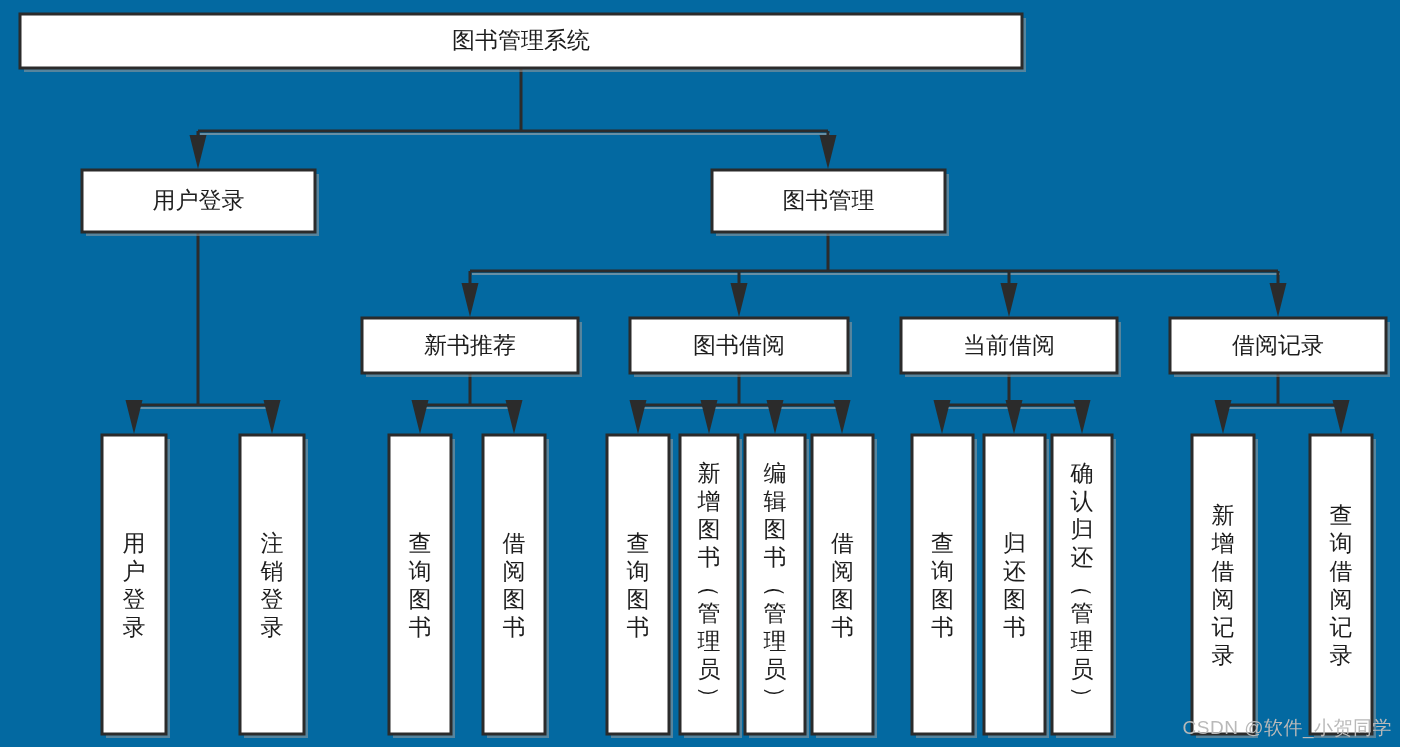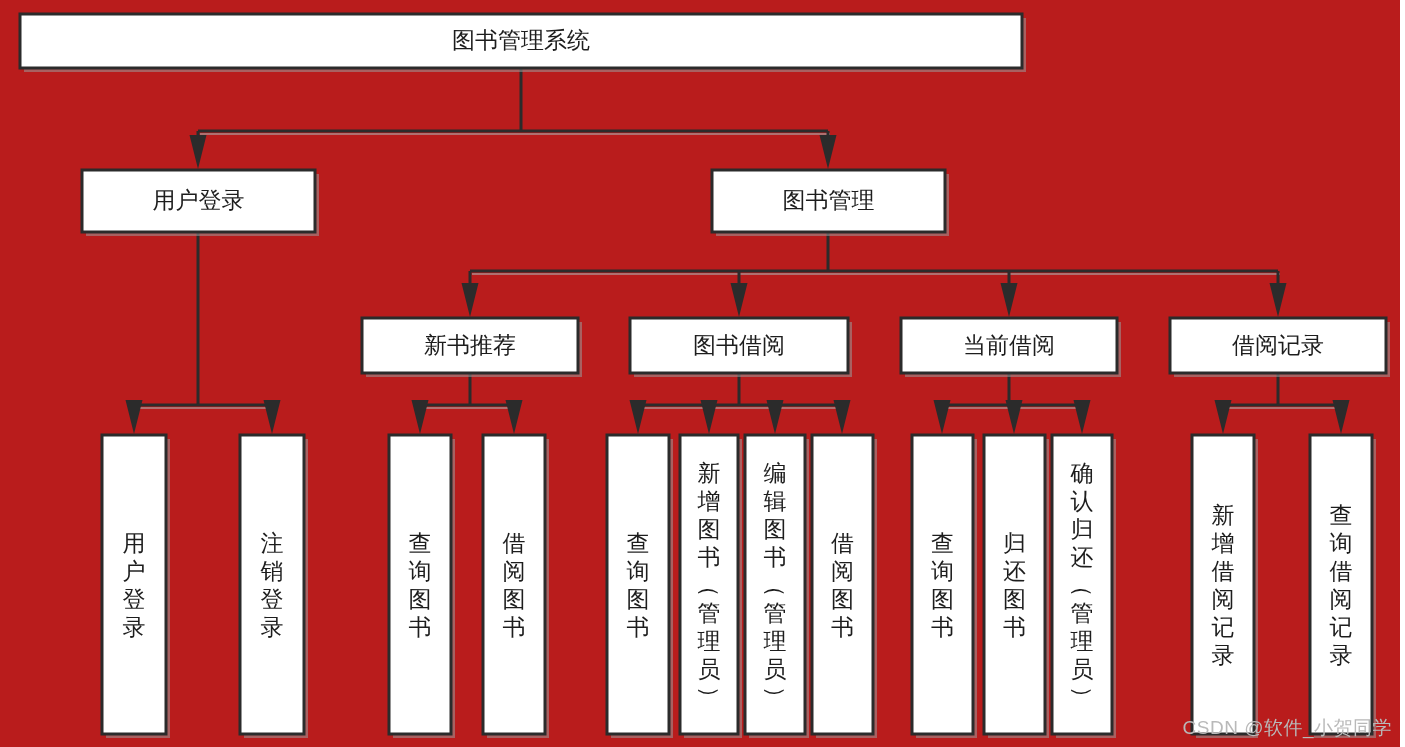--- a/index.html
+++ b/index.html
@@ -8,21 +8,21 @@
     padding: 0;
     background: #ffffff;
   }
   body {
     font-family: "Liberation Sans", "DejaVu Sans", sans-serif;
   }
   #diagram-root {
     position: relative;
     width: 1400px;
     height: 747px;
-    background: #b91c1c;
+    background: #0369a1;
     overflow: hidden;
   }
   svg.diagram-canvas {
     position: absolute;
     left: 0;
     top: 0;
     width: 1405px;
     height: 747px;
   }
   .node-box {

